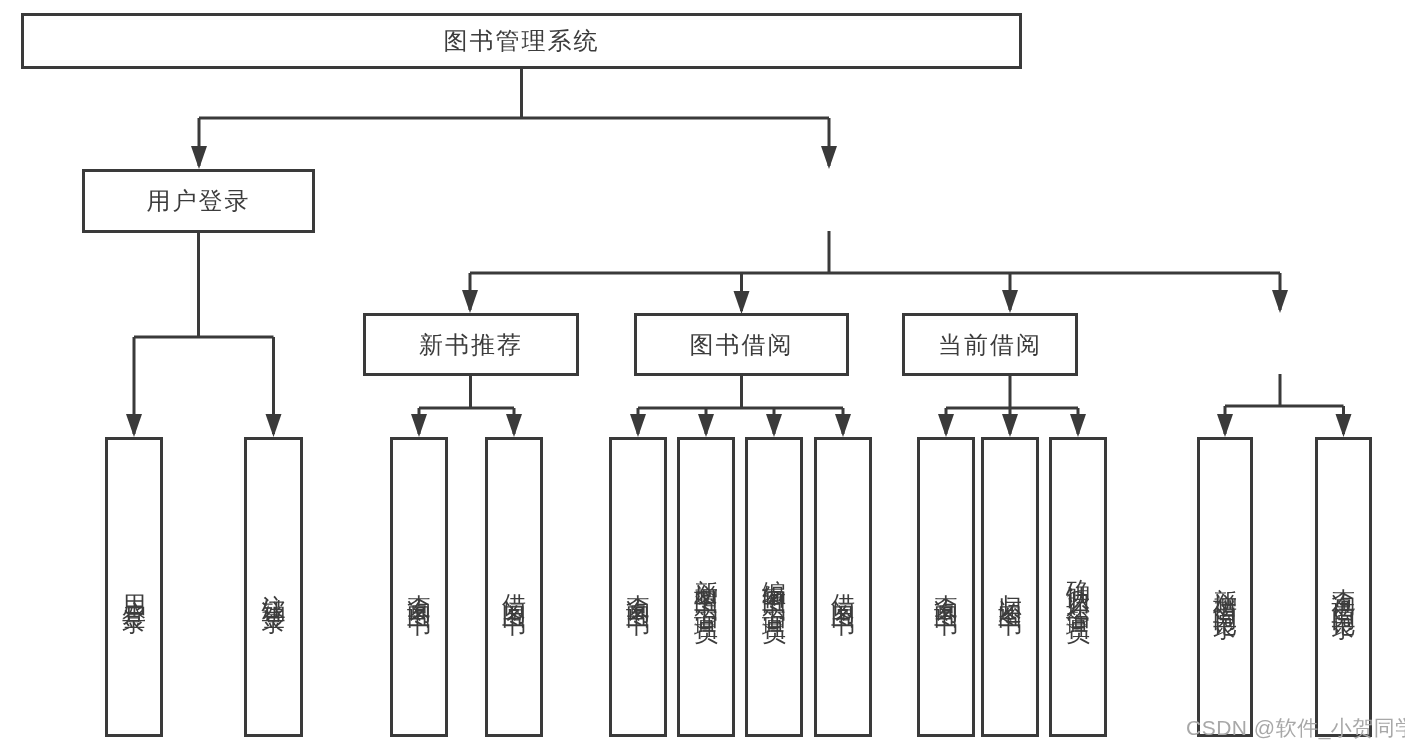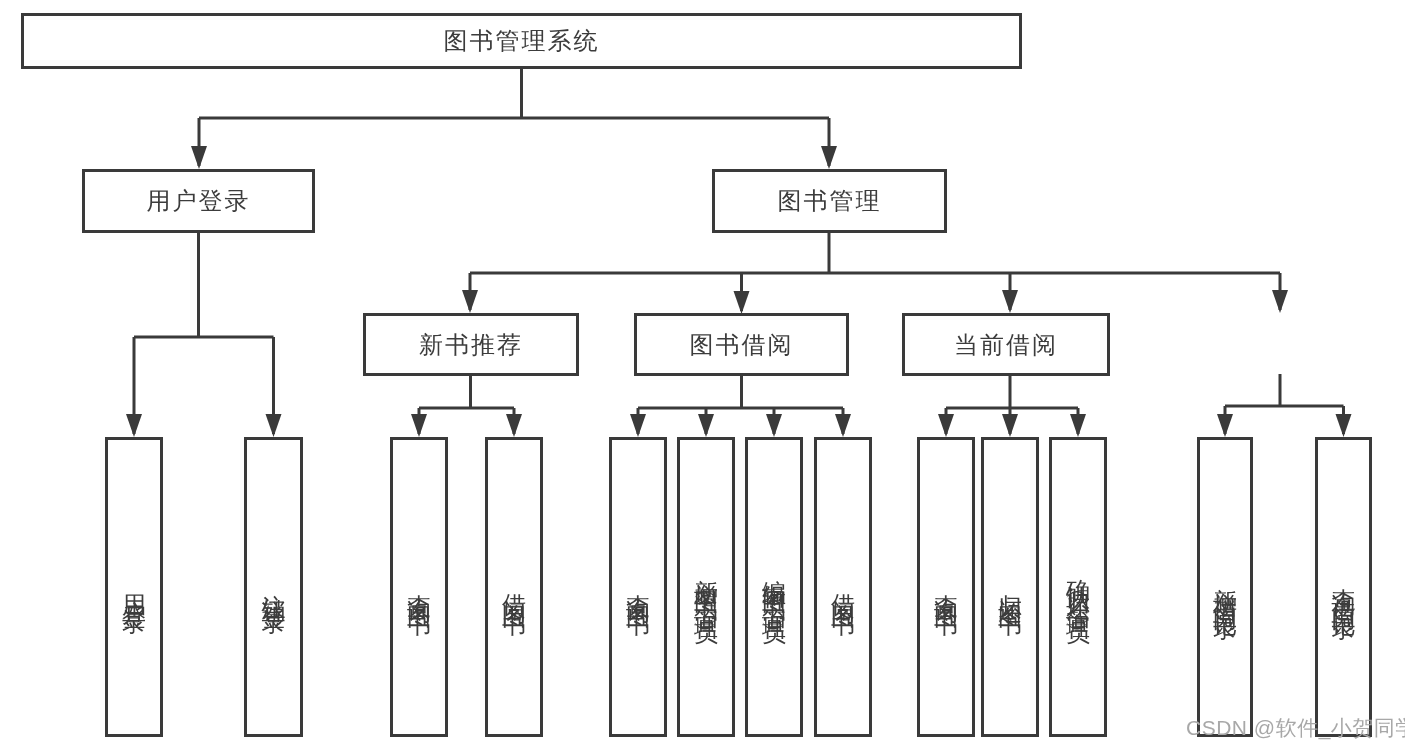--- a/index.html
+++ b/index.html
@@ -92,25 +92,24 @@
       <polygon points="1002,414 1018,414 1010,437"></polygon>
       <polygon points="1070,414 1086,414 1078,437"></polygon>
       <polygon points="1217,414 1233,414 1225,437"></polygon>
       <polygon points="1335.5,414 1351.5,414 1343.5,437"></polygon>
     </g>
   </svg>
 
   <div class="node" style="left:21px; top:13px; width:1001px; height:56px;">图书管理系统</div>
 
   <div class="node" style="left:82px; top:169px; width:233px; height:64px;">用户登录</div>
-  <div class="node" style="left:712px; top:169px; width:235px; height:64px;">图书管理</div>
 
   <div class="node" style="left:363px; top:313px; width:216px; height:63px;">新书推荐</div>
   <div class="node" style="left:634px; top:313px; width:215px; height:63px;">图书借阅</div>
-  <div class="node" style="left:902px; top:313px; width:208px; height:63px;">当前借阅</div>
+  <div class="node" style="left:902px; top:313px; width:176px; height:63px;">当前借阅</div>
 
   <div class="node vnode" style="left:105px; top:437px; width:58px; height:300px;">用户登录</div>
   <div class="node vnode" style="left:244px; top:437px; width:59px; height:300px;">注销登录</div>
 
   <div class="node vnode" style="left:390px; top:437px; width:58px; height:300px;">查询图书</div>
   <div class="node vnode" style="left:485px; top:437px; width:58px; height:300px;">借阅图书</div>
 
   <div class="node vnode" style="left:609px; top:437px; width:58px; height:300px;">查询图书</div>
   <div class="node vnode" style="left:677px; top:437px; width:58px; height:300px;">新增图书（管理员）</div>
   <div class="node vnode" style="left:745px; top:437px; width:58px; height:300px;">编辑图书（管理员）</div>

